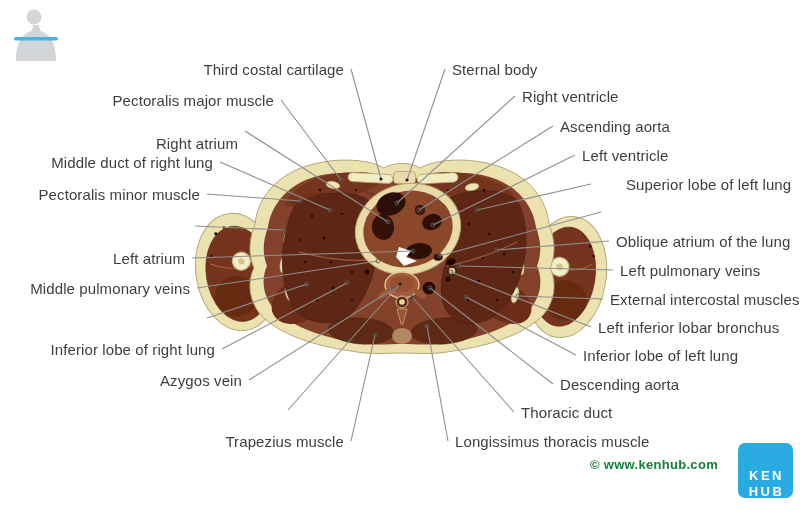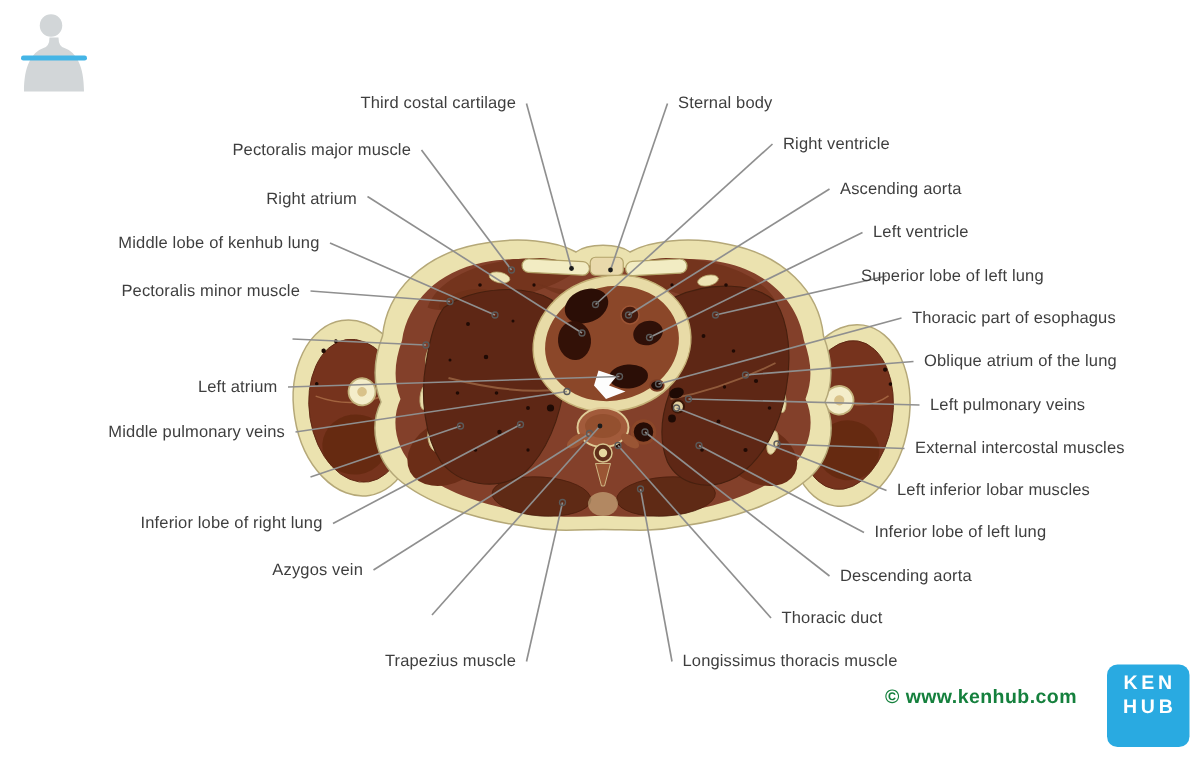--- a/index.html
+++ b/index.html
@@ -1,23 +1,23 @@
 <!DOCTYPE html>
 <html><head>
 <meta charset="utf-8">
 <style>
   html,body{margin:0;padding:0;background:#fff;}
   .stage{position:relative;width:800px;height:512px;background:#ffffff;overflow:hidden;
          font-family:"Liberation Sans",sans-serif;}
   svg.fig{position:absolute;left:0;top:0;}
-  .label{position:absolute;transform:translateY(-50%);font-size:11px;color:#3e3e3e;
+  .label{position:absolute;transform:translateY(-50%);font-size:15px;color:#3e3e3e;
          white-space:nowrap;letter-spacing:.1px;}
   .icon{position:absolute;left:12px;top:6px;}
   .logo{position:absolute;left:738px;top:443px;width:55px;height:55px;background:#29aae1;
-        border-radius:7px;color:#ffffff;text-align:center;box-sizing:border-box;padding-top:4px;
+        border-radius:7px;color:#ffffff;text-align:center;box-sizing:border-box;padding-top:25px;
         font-weight:bold;font-size:13px;letter-spacing:2.5px;line-height:16px;text-indent:2px;}
   .logo span{display:block;}
   .copyright{position:absolute;right:82px;top:464px;transform:translateY(-50%);
              color:#15803d;font-size:13px;font-weight:bold;letter-spacing:.3px;}
 </style>
 </head>
 <body>
 
 <div class="stage">
 
@@ -201,39 +201,38 @@
       <line x1="591" y1="327" x2="451" y2="272" marker-end="url(#ring)"></line>
       <line x1="576" y1="355" x2="466" y2="297" marker-end="url(#ring)"></line>
       <line x1="553" y1="384" x2="430" y2="288" marker-end="url(#ring)"></line>
       <line x1="514" y1="412" x2="412" y2="297" marker-end="url(#ring)"></line>
       <line x1="448" y1="441" x2="427" y2="326" marker-end="url(#ring)"></line>
     </g>
   </svg>
 
   <div class="label" style="right:456px;top:69px">Third costal cartilage</div>
   <div class="label" style="right:526px;top:100px">Pectoralis major muscle</div>
-  <div class="label" style="right:562px;top:133px">Right atrium</div>
-  <div class="label" style="right:587px;top:162px">Middle lobe of kenhub lung</div>
+  <div class="label" style="right:562px;top:143px">Right atrium</div>
+  <div class="label" style="right:587px;top:162px">Middle duct of right lung</div>
   <div class="label" style="right:600px;top:194px">Pectoralis minor muscle</div>
   <div class="label" style="right:615px;top:258px">Left atrium</div>
   <div class="label" style="right:610px;top:288px">Middle pulmonary veins</div>
   <div class="label" style="right:585px;top:349px">Inferior lobe of right lung</div>
   <div class="label" style="right:558px;top:380px">Azygos vein</div>
   <div class="label" style="right:456px;top:441px">Trapezius muscle</div>
 
   <div class="label" style="left:452px;top:69px">Sternal body</div>
   <div class="label" style="left:522px;top:96px">Right ventricle</div>
   <div class="label" style="left:560px;top:126px">Ascending aorta</div>
   <div class="label" style="left:582px;top:155px">Left ventricle</div>
-  <div class="label" style="left:574px;top:184px">Superior lobe of left lung</div>
-  <div class="label" style="left:608px;top:212px">Thoracic part of esophagus</div>
+  <div class="label" style="left:626px;top:184px">Superior lobe of left lung</div>
   <div class="label" style="left:616px;top:241px">Oblique atrium of the lung</div>
   <div class="label" style="left:610px;top:299px">External intercostal muscles</div>
   <div class="label" style="left:620px;top:270px">Left pulmonary veins</div>
-  <div class="label" style="left:598px;top:327px">Left inferior lobar muscles</div>
+  <div class="label" style="left:598px;top:327px">Left inferior lobar bronchus</div>
   <div class="label" style="left:583px;top:355px">Inferior lobe of left lung</div>
   <div class="label" style="left:560px;top:384px">Descending aorta</div>
   <div class="label" style="left:521px;top:412px">Thoracic duct</div>
   <div class="label" style="left:455px;top:441px">Longissimus thoracis muscle</div>
 
   <div class="copyright">© www.kenhub.com</div>
   <div class="logo">
     <span>KEN</span>
     <span>HUB</span>
   </div>

